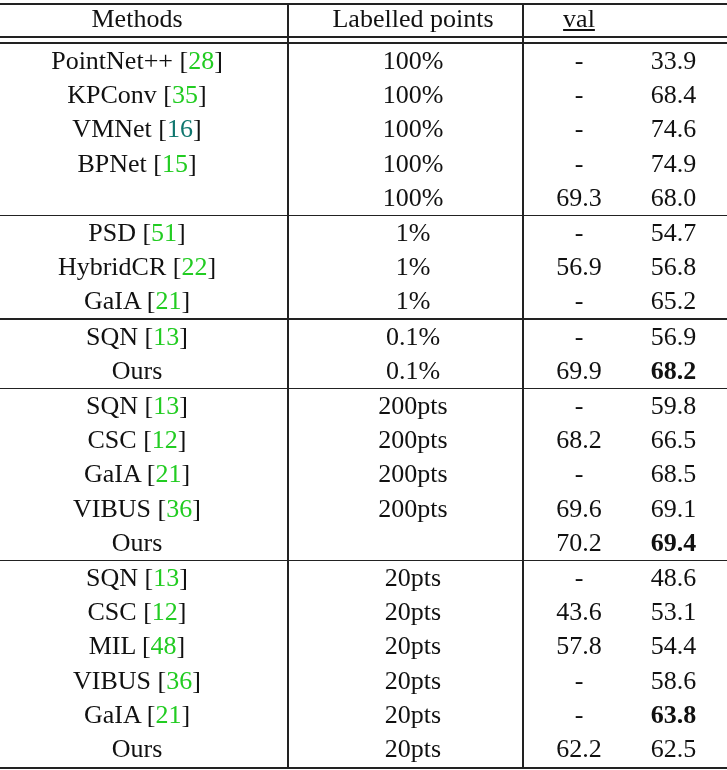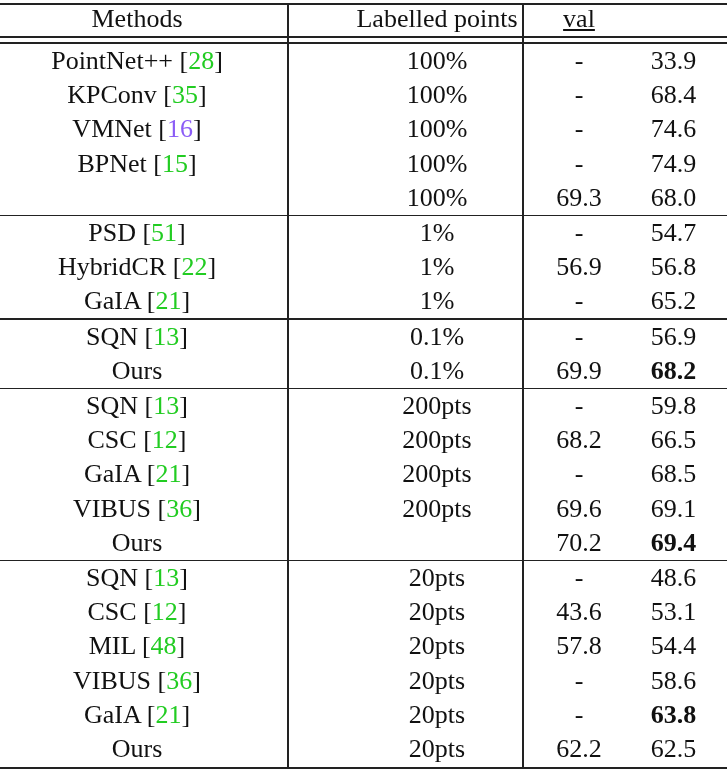--- a/index.html
+++ b/index.html
@@ -4,21 +4,21 @@
 <style>
   html, body { margin: 0; padding: 0; background: #ffffff; }
   body { width: 727px; height: 770px; overflow: hidden; position: relative;
          font-family: "Liberation Serif", "DejaVu Serif", serif; color: #111; }
   .tbl { position: absolute; left: 0; top: 0; width: 727px; }
   .hline { position: absolute; left: 0; width: 727px; background: #222; }
   .vline { position: absolute; width: 1.5px; background: #222; }
   .row { position: absolute; left: 0; width: 727px; height: 34px; font-size: 26px; line-height: 34px; }
   .cell { position: absolute; top: 0; height: 34px; text-align: center; white-space: nowrap; }
   .c-method { left: 16px; width: 242px; }
-  .c-labelled { left: 296px; width: 282px; }
+  .c-labelled { left: 272px; width: 282px; }
   .c-val { left: 523px; width: 112px; }
   .c-test { left: 620px; width: 107px; }
   .cite { color: #22cc22; }
   .bold { font-weight: bold; }
   sup { font-size: 15px; line-height: 0; position: relative; top: -2px; }
 </style>
 </head>
 <body>
 
 <div class="tbl">
@@ -40,21 +40,21 @@
         <div class="cell c-val">-</div>
         <div class="cell c-test">33.9</div>
       </div>
       <div class="row" style="top: 78.2px;">
         <div class="cell c-method"><span>KPConv</span> [<span class="cite" style="color: rgb(34, 204, 34);">35</span>]</div>
         <div class="cell c-labelled">100%</div>
         <div class="cell c-val">-</div>
         <div class="cell c-test">68.4</div>
       </div>
       <div class="row" style="top: 112.4px;">
-        <div class="cell c-method"><span>VMNet</span> [<span class="cite" style="color: #8b5cf6;">16</span>]</div>
+        <div class="cell c-method"><span>VMNet</span> [<span class="cite" style="color: #0f766e;">16</span>]</div>
         <div class="cell c-labelled">100%</div>
         <div class="cell c-val">-</div>
         <div class="cell c-test">74.6</div>
       </div>
       <div class="row" style="top: 146.6px;">
         <div class="cell c-method"><span>BPNet</span> [<span class="cite" style="color: rgb(34, 204, 34);">15</span>]</div>
         <div class="cell c-labelled">100%</div>
         <div class="cell c-val">-</div>
         <div class="cell c-test">74.9</div>
       </div>

